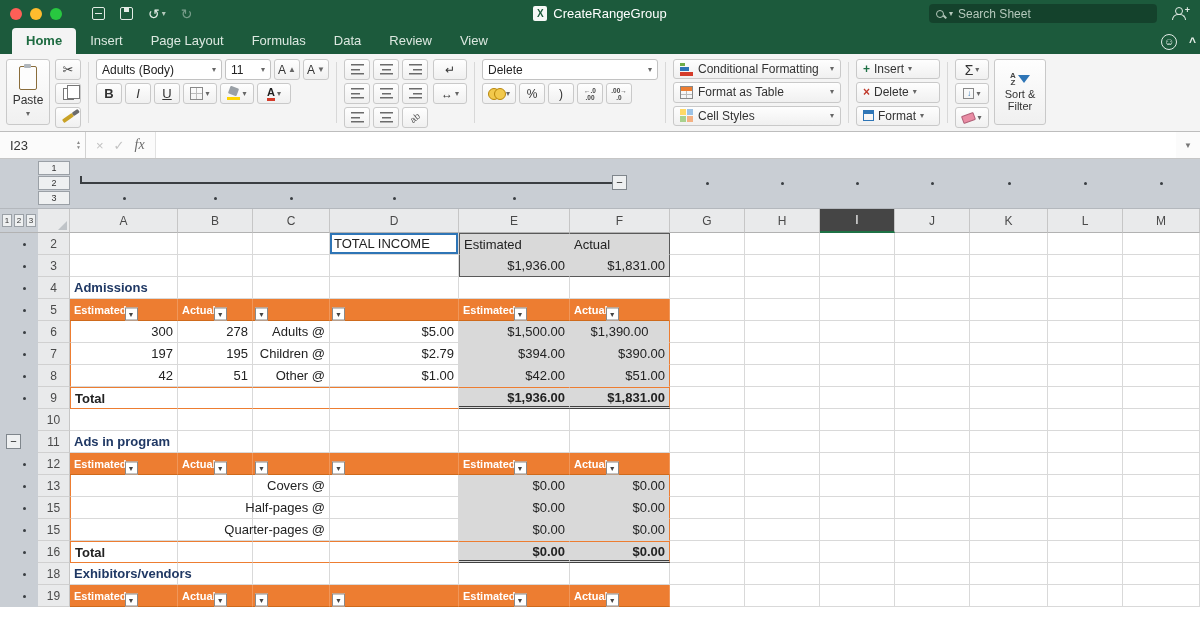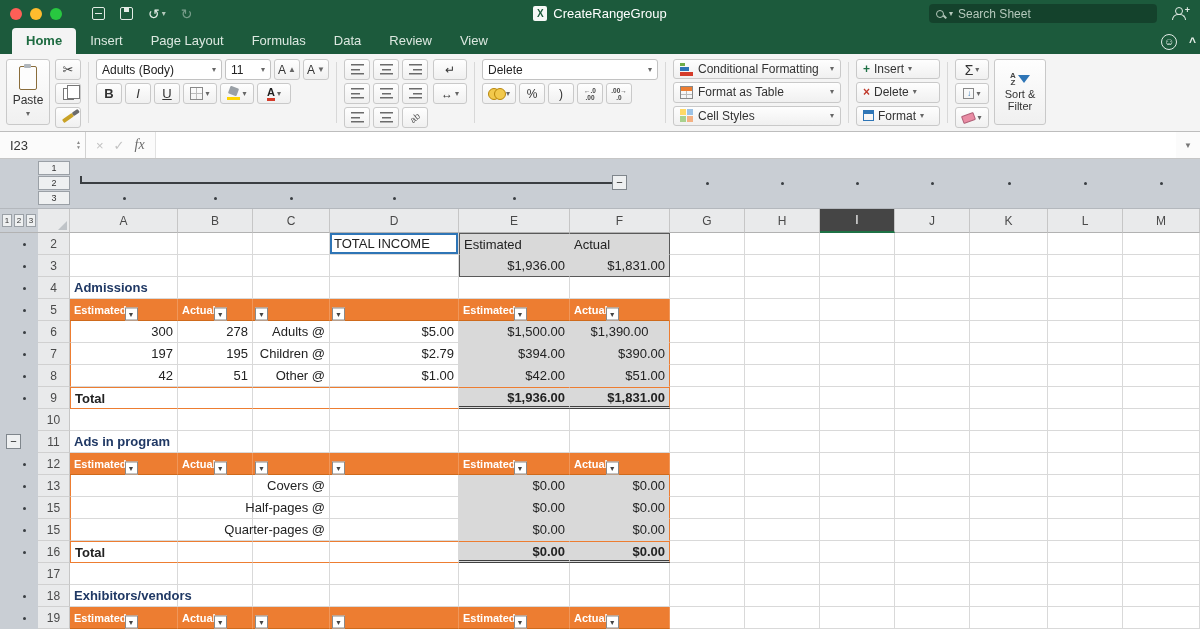--- a/index.html
+++ b/index.html
@@ -885,61 +885,44 @@
       </div>
       <div class="cell" style="width: 75px;"></div>
       <div class="cell" style="width: 75px;"></div>
       <div class="cell" style="width: 75px;"></div>
       <div class="cell" style="width: 75px;"></div>
       <div class="cell" style="width: 78px;"></div>
       <div class="cell" style="width: 75px;"></div>
       <div class="cell" style="width: 77px;"></div>
     </div>
     <div class="grid-row">
-      <div class="gutter"></div>
-      <div class="rownum">17</div>
-      <div class="cell" style="width: 108px;"></div>
+      <div class="gutter">
+        <span class="gdot"></span>
+      </div>
+      <div class="rownum">18</div>
+      <div class="cell nv" style="width: 108px;">
+        <span>Exhibitors/vendors</span>
+      </div>
       <div class="cell" style="width: 75px;"></div>
       <div class="cell" style="width: 77px;"></div>
       <div class="cell" style="width: 129px;"></div>
       <div class="cell" style="width: 111px;"></div>
       <div class="cell" style="width: 100px;"></div>
       <div class="cell" style="width: 75px;"></div>
       <div class="cell" style="width: 75px;"></div>
       <div class="cell" style="width: 75px;"></div>
       <div class="cell" style="width: 75px;"></div>
       <div class="cell" style="width: 78px;"></div>
       <div class="cell" style="width: 75px;"></div>
       <div class="cell" style="width: 77px;"></div>
     </div>
     <div class="grid-row">
       <div class="gutter">
         <span class="gdot"></span>
       </div>
-      <div class="rownum">18</div>
-      <div class="cell nv" style="width: 108px;">
-        <span>Exhibitors/vendors</span>
-      </div>
-      <div class="cell" style="width: 75px;"></div>
-      <div class="cell" style="width: 77px;"></div>
-      <div class="cell" style="width: 129px;"></div>
-      <div class="cell" style="width: 111px;"></div>
-      <div class="cell" style="width: 100px;"></div>
-      <div class="cell" style="width: 75px;"></div>
-      <div class="cell" style="width: 75px;"></div>
-      <div class="cell" style="width: 75px;"></div>
-      <div class="cell" style="width: 75px;"></div>
-      <div class="cell" style="width: 78px;"></div>
-      <div class="cell" style="width: 75px;"></div>
-      <div class="cell" style="width: 77px;"></div>
-    </div>
-    <div class="grid-row">
-      <div class="gutter">
-        <span class="gdot"></span>
-      </div>
       <div class="rownum">19</div>
       <div class="cell oh" style="width: 108px;">
         <span>Estimated</span>
         <span class="fbtn">▼</span>
       </div>
       <div class="cell oh" style="width: 75px;">
         <span>Actual</span>
         <span class="fbtn">▼</span>
       </div>
       <div class="cell oh" style="width: 77px;">

